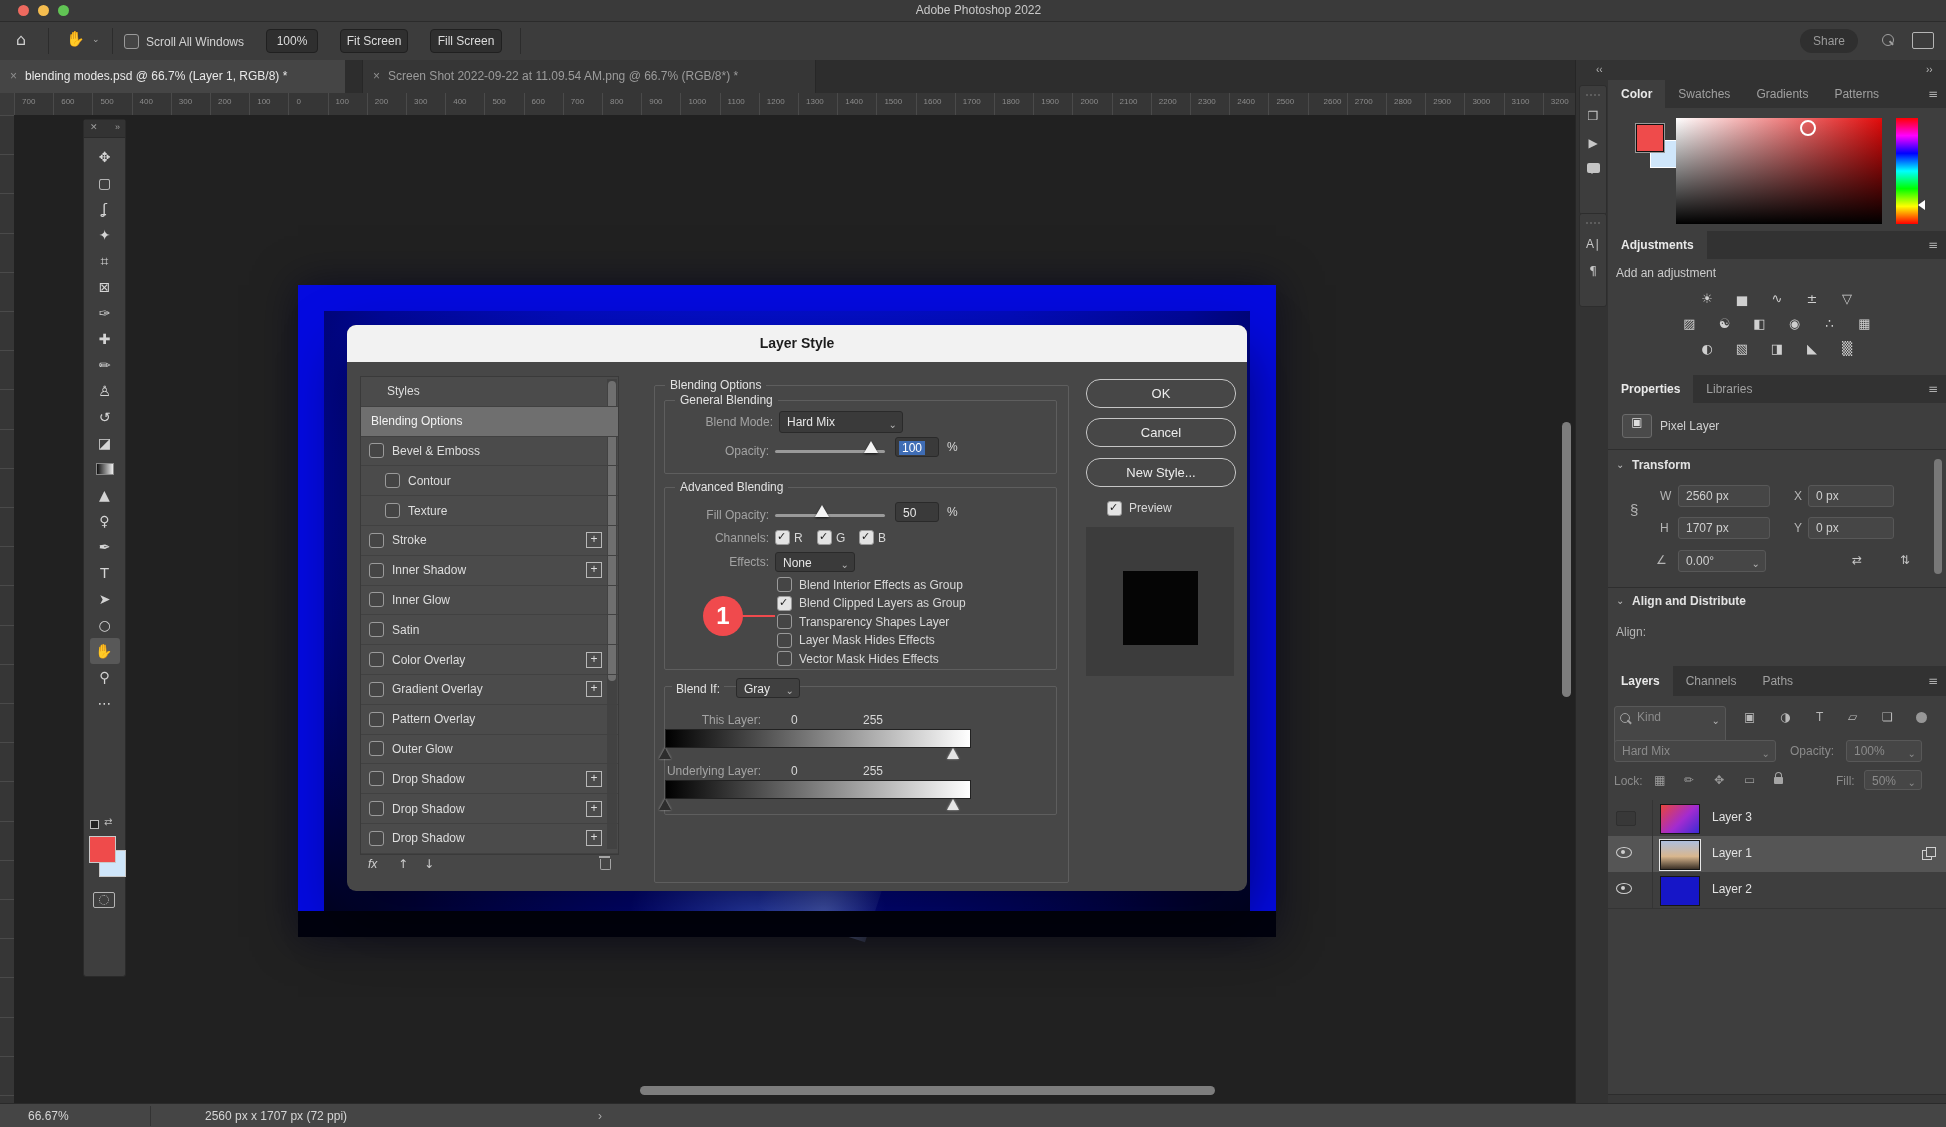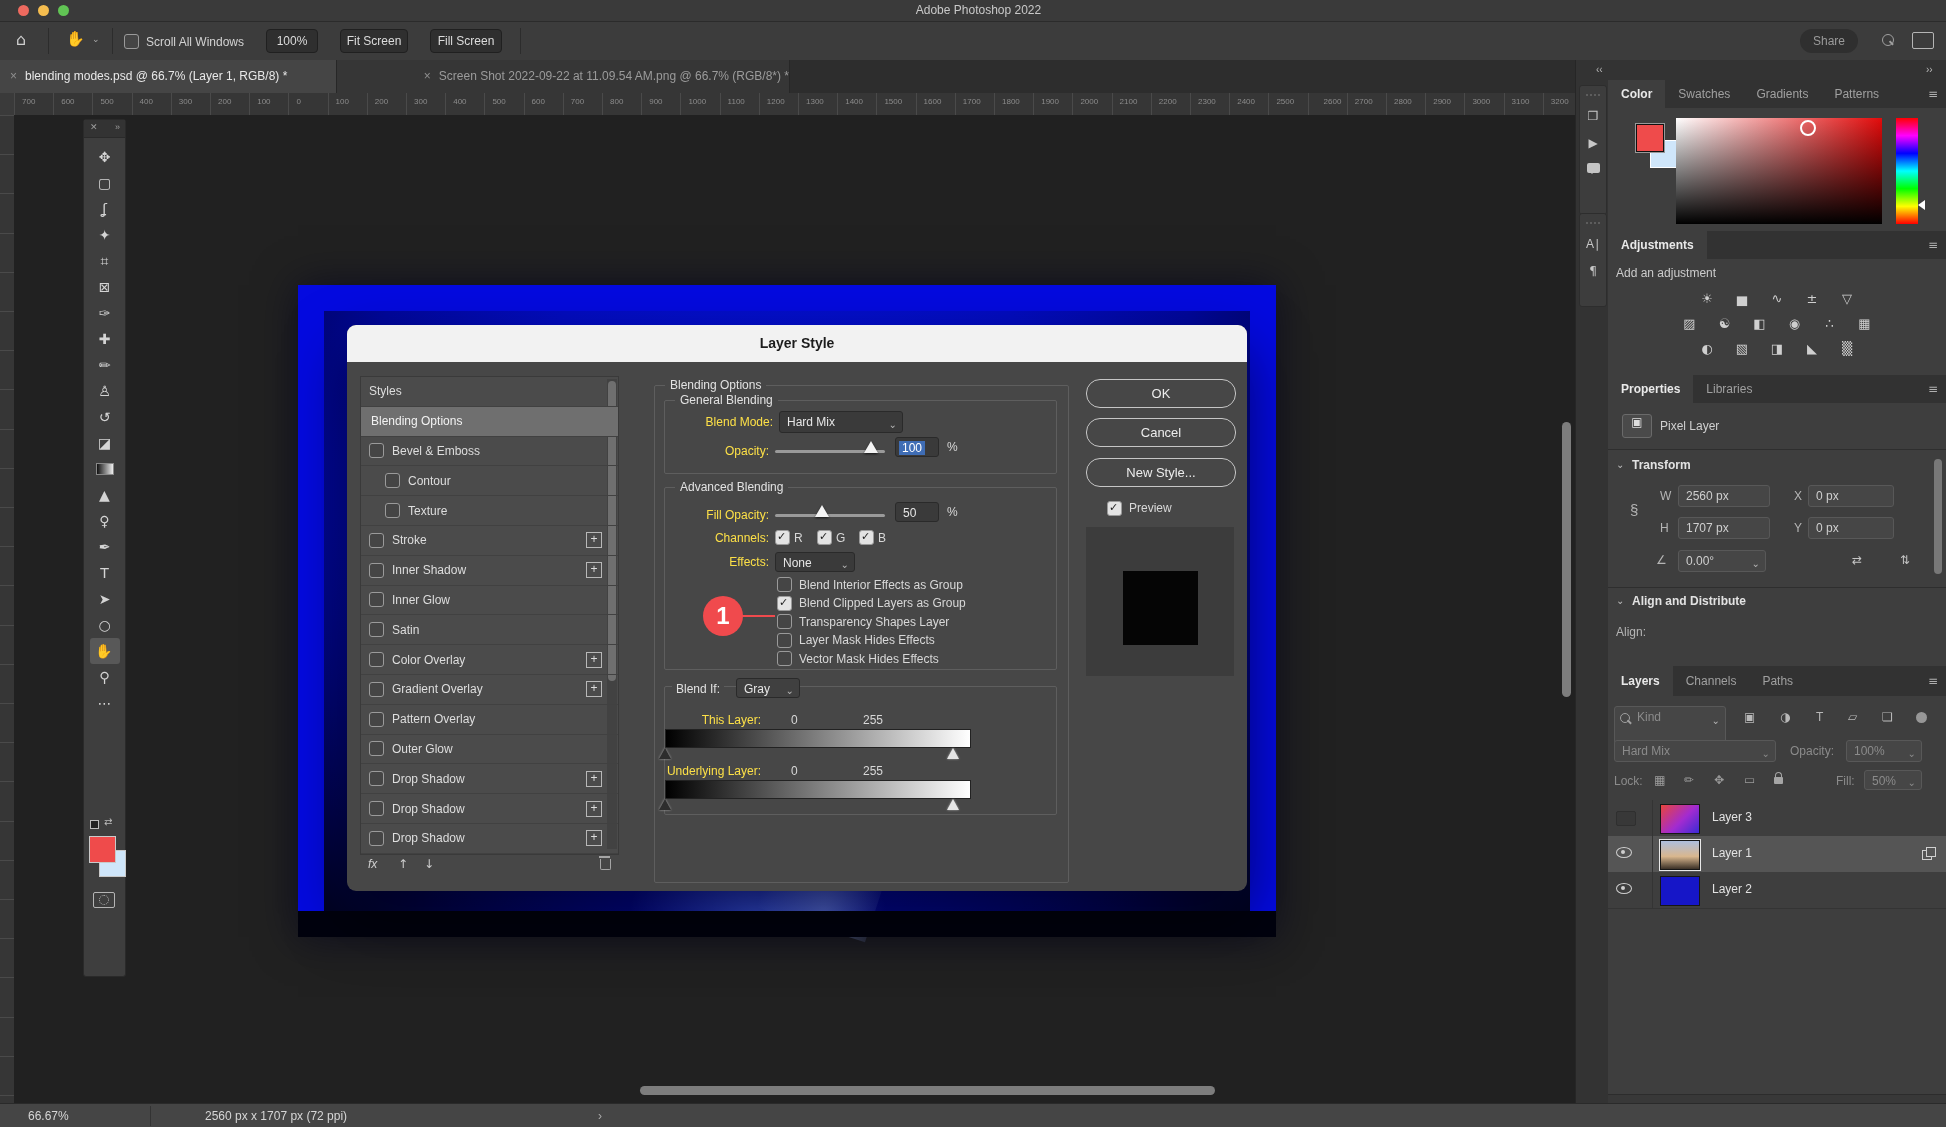--- a/index.html
+++ b/index.html
@@ -73,21 +73,21 @@
   .srow{position:relative;height:28.8px;border-bottom:1px solid #414141;display:flex;align-items:center;color:#dedede;}
   .srow.sel{background:#6f6f6f;color:#f2f2f2;}
   .srow .cbx{margin-left:8px;}
   .srow .plus{position:absolute;right:16px;width:14px;height:14px;border:1px solid #b8b8b8;color:#dcdcdc;
               font-size:12px;line-height:13px;text-align:center;}
   .sscroll{position:absolute;right:1px;top:2px;width:10px;height:470px;background:#424242;}
   .sscroll .th{position:absolute;left:1px;top:2px;width:8px;height:300px;background:#6f6f6f;border-radius:5px;}
   .lfoot{left:13px;top:528px;width:257px;height:24px;color:#cfcfcf;}
   .fieldset{position:absolute;border:1px solid #5e5e5e;border-radius:2px;}
   .legend{position:absolute;top:-8px;left:10px;background:#474747;padding:0 5px;color:#e2e2e2;}
-  .rlabel{position:absolute;text-align:right;color:#fde047;}
+  .rlabel{position:absolute;text-align:right;color:#a3a3a3;}
   .field{position:absolute;background:#3a3a3a;border:1px solid #2a2a2a;border-radius:3px;color:#e6e6e6;
          font-size:12px;line-height:20px;padding-left:7px;box-sizing:border-box;}
   .chev{position:absolute;right:5px;top:1px;color:#b5b5b5;font-size:10px;}
   .track{position:absolute;height:3px;background:#9a9a9a;border-radius:2px;}
   .tri{position:absolute;width:0;height:0;border-left:7px solid transparent;border-right:7px solid transparent;
        border-bottom:12px solid #f4f4f4;filter:drop-shadow(0 1px 1px rgba(0,0,0,.7));}
   .btri{position:absolute;width:0;height:0;border-left:6px solid transparent;border-right:6px solid transparent;
         border-bottom:11px solid #2d2d2d;filter:drop-shadow(0 0 1px #aaa);}
   .btri.light{border-bottom-color:#e6e6e6;}
   .gbar{position:absolute;height:17px;background:linear-gradient(90deg,#000,#fff);border:1px solid #222;}
@@ -147,21 +147,21 @@
     <div class="abs ob-btn" style="left:340px;width:66px;">Fit Screen</div>
     <div class="abs ob-btn" style="left:430px;width:70px;">Fill Screen</div>
     <div class="abs ob-sep" style="left:520px;"></div>
     <div class="abs pill" style="left:1800px;top:7px;width:58px;height:24px;line-height:24px;">Share</div>
     <span class="abs mag" style="left:1882px;top:12px;width:10px;height:10px;"></span>
     <span class="abs" style="left:1912px;top:10px;width:20px;height:15px;border:1.5px solid #b5b5b5;border-radius:2px;"></span>
   </div>
 
   <div class="abs tabbar">
     <div class="abs dtab active" style="left:0;width:345px;"><span class="x">×</span><span>blending modes.psd @ 66.7% (Layer 1, RGB/8) *</span></div>
-    <div class="abs dtab inactive" style="left:336px;width:452px;text-align:right;"><span class="x">×</span><span>Screen Shot 2022-09-22 at 11.09.54 AM.png @ 66.7% (RGB/8*) *</span></div>
+    <div class="abs dtab inactive" style="left:362px;width:452px;"><span class="x">×</span><span>Screen Shot 2022-09-22 at 11.09.54 AM.png @ 66.7% (RGB/8*) *</span></div>
   </div>
 
   <div class="abs rulercorner"></div>
   <div class="abs hruler" id="hruler">
       <span style="left: 8px;">700</span>
       <span style="left: 47.2px;">600</span>
       <span style="left: 86.4px;">500</span>
       <span style="left: 125.6px;">400</span>
       <span style="left: 164.8px;">300</span>
       <span style="left: 204px;">200</span>
@@ -254,21 +254,21 @@
   </div>
 
   <div class="abs dialog">
     <div class="abs dlg-title">Layer Style</div>
 
     <div class="abs stylelist" id="stylelist">
       <div class="sscroll">
           <div class="th"></div>
         </div>
     <div class="srow">
-          <span style="margin-left: 8px;">Styles</span>
+          <span style="margin-left: 26px;">Styles</span>
         </div>
         <div class="srow sel">
           <span style="margin-left: 10px;">Blending Options</span>
         </div>
         <div class="srow">
           <span class="cbx" style="margin-left: 8px; position: relative;"></span>
           <span style="margin-left: 8px;">Bevel &amp; Emboss</span>
         </div>
         <div class="srow">
           <span class="cbx" style="margin-left: 24px; position: relative;"></span>

